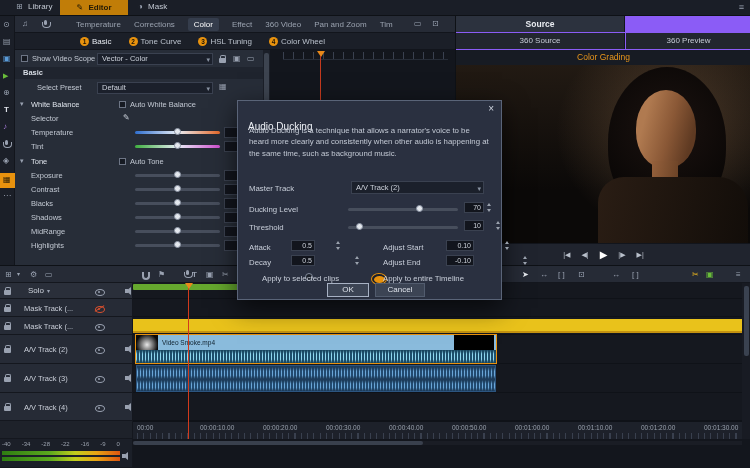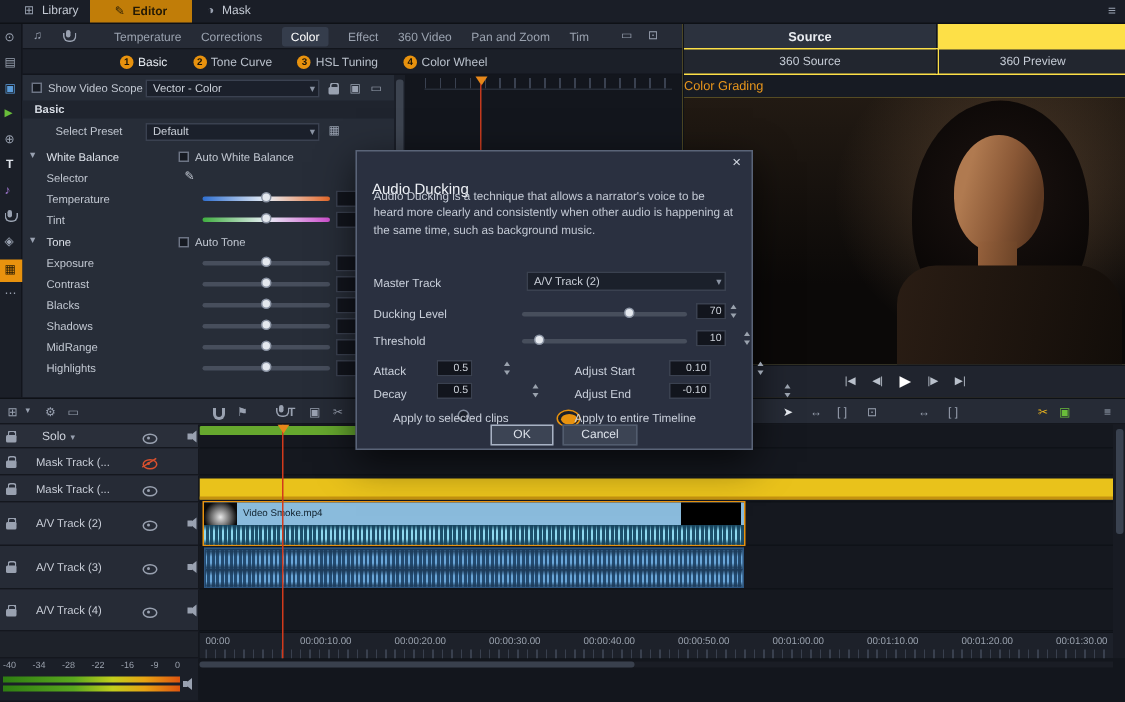--- a/index.html
+++ b/index.html
@@ -245,25 +245,25 @@
   <div class="abs" style="left:263px;top:50px;width:7px;height:215px;background:#1b1f28">
     <div class="abs" style="left:1px;top:3px;width:5px;height:58px;background:#3d4450;border-radius:2px"></div>
   </div>
 
   <div class="abs" style="left:270px;top:50px;width:185px;height:215px;background:#13161d">
     <div class="abs" style="left:13px;top:2px;width:165px;height:8px;background:repeating-linear-gradient(90deg,#3a4150 0,#3a4150 1px,transparent 1px,transparent 10px);border-bottom:1px solid #272d38"></div>
     <div class="abs" style="left:47px;top:1px;width:0;height:0;border-left:4px solid transparent;border-right:4px solid transparent;border-top:6px solid #e8881a"></div>
     <div class="abs" style="left:50px;top:6px;width:1px;height:209px;background:#c43a1e"></div>
   </div>
 
-  <div class="abs" style="left:455px;top:16px;width:295px;height:249px;background:#fde047;border-left:1px solid #0e1116">
+  <div class="abs" style="left:455px;top:16px;width:295px;height:249px;background:#8b5cf6;border-left:1px solid #0e1116">
     <div class="abs" style="left:0;top:0;width:169px;height:16px;background:#2c323e;border-right:1px solid #12151c;text-align:center;line-height:16px;font-size:8.5px;color:#e9ecf1;font-weight:bold"><span>Source</span></div>
     <div class="abs" style="left:0;top:17px;width:169px;height:16px;background:#22262f;border-right:1px solid #12151c;text-align:center;line-height:16px;color:#c6ccd6"><span>360 Source</span></div>
     <div class="abs" style="left:170px;top:17px;width:125px;height:16px;background:#22262f;text-align:center;line-height:16px;color:#c6ccd6"><span>360 Preview</span></div>
-    <div class="abs" style="left:0;top:34px;width:295px;height:15px;background:#171b23;line-height:15px;color:#e8961c;font-size:8.5px"><span>Color Grading</span></div>
+    <div class="abs" style="left:0;top:34px;width:295px;height:15px;background:#171b23;text-align:center;line-height:15px;color:#e8961c;font-size:8.5px"><span>Color Grading</span></div>
 
     <div class="abs" style="left:0;top:49px;width:295px;height:178px;background:linear-gradient(180deg,#221a13,#0b0908 70%);overflow:hidden">
       <div class="abs" style="left:90px;top:-10px;width:210px;height:190px;background:radial-gradient(ellipse at 60% 40%,rgba(214,160,110,.28),rgba(0,0,0,0) 65%)"></div>
       <div class="abs" style="left:152px;top:2px;width:118px;height:150px;border-radius:50% 50% 45% 45%;background:radial-gradient(circle at 50% 40%,#1c1310,#0a0706 70%)"></div>
       <div class="abs" style="left:180px;top:25px;width:60px;height:78px;border-radius:50% 50% 46% 46%;background:linear-gradient(105deg,#b07a50 20%,#8a5836 55%,#5f3a22 85%)"></div>
       <div class="abs" style="left:196px;top:96px;width:26px;height:22px;background:linear-gradient(100deg,#96613c,#6a4226)"></div>
       <div class="abs" style="left:142px;top:112px;width:150px;height:70px;border-radius:26px 30px 0 0;background:linear-gradient(100deg,#2a1d14,#120d09)"></div>
     </div>
 
     <div class="abs" style="left:0;top:227px;width:295px;height:22px;background:#20242e;border-top:1px solid #12151c;display:flex;align-items:center;justify-content:center;gap:11px">

